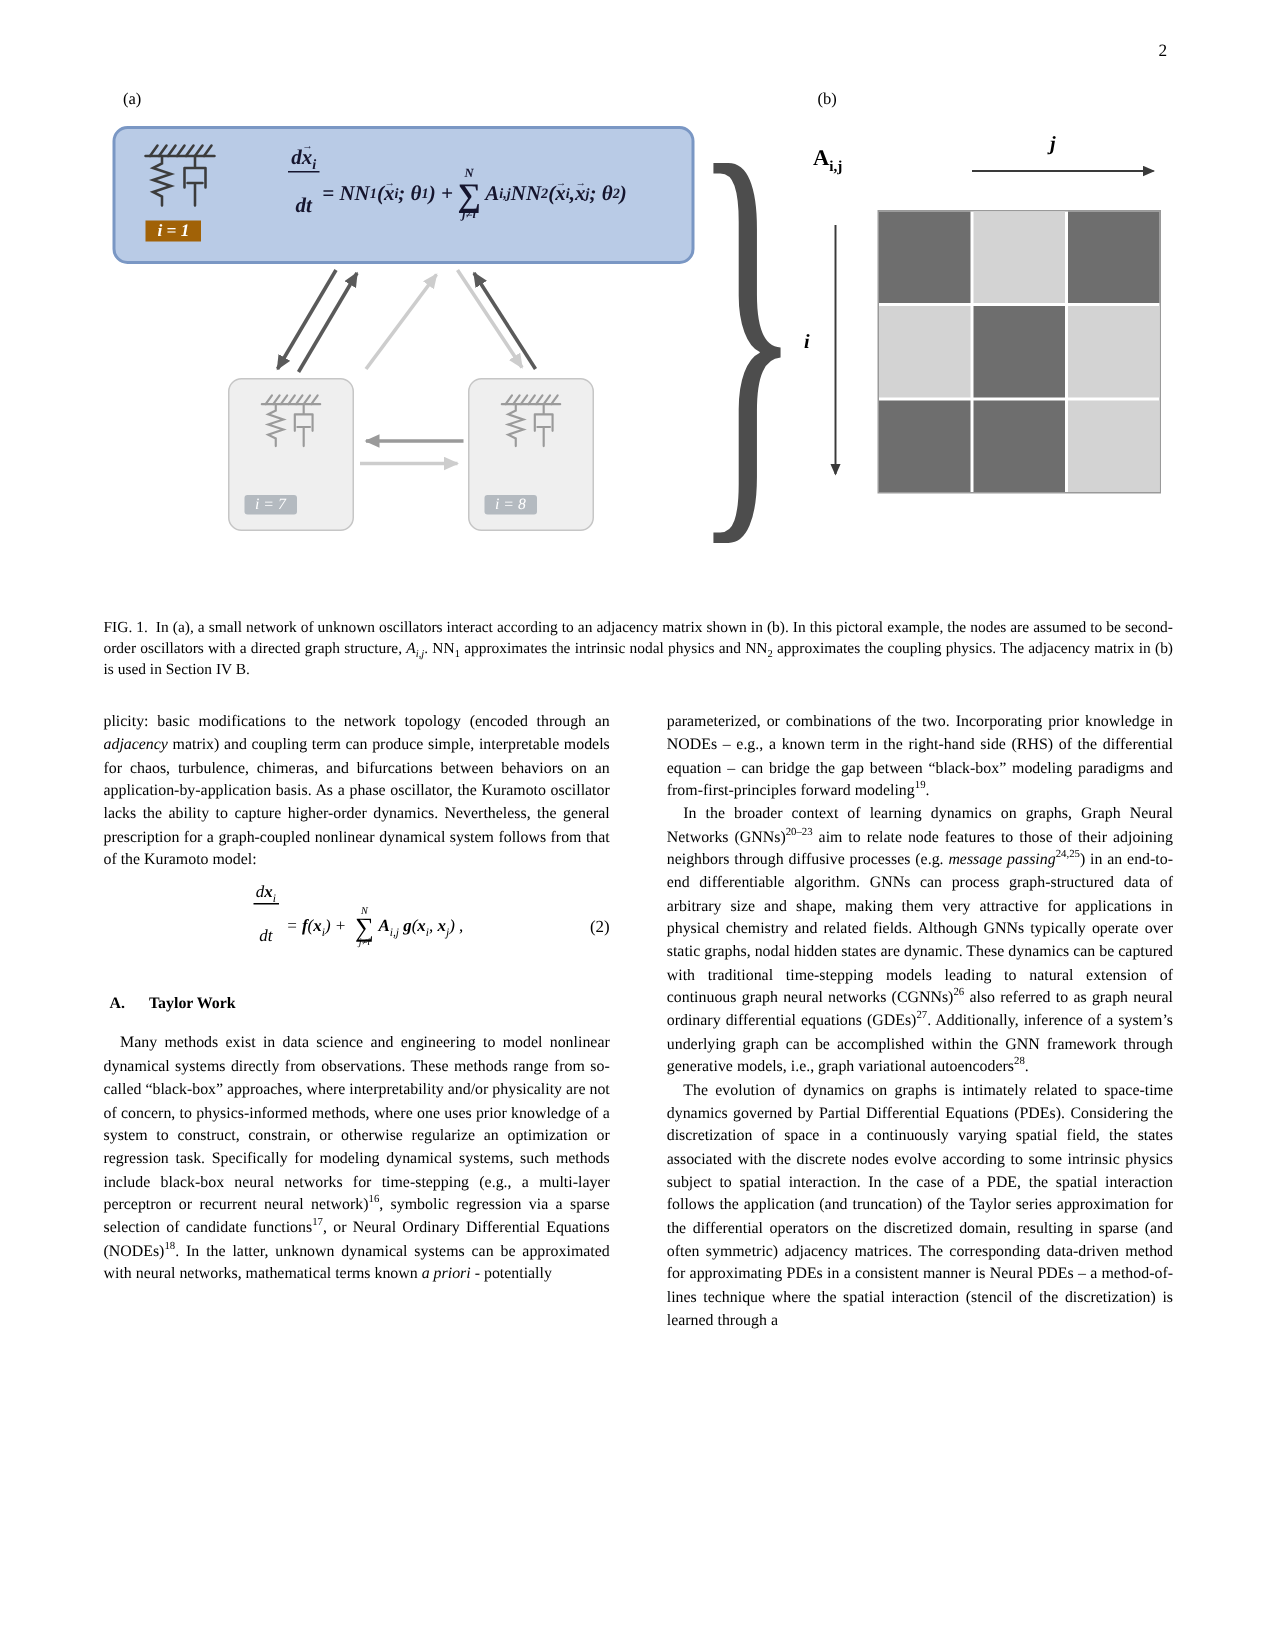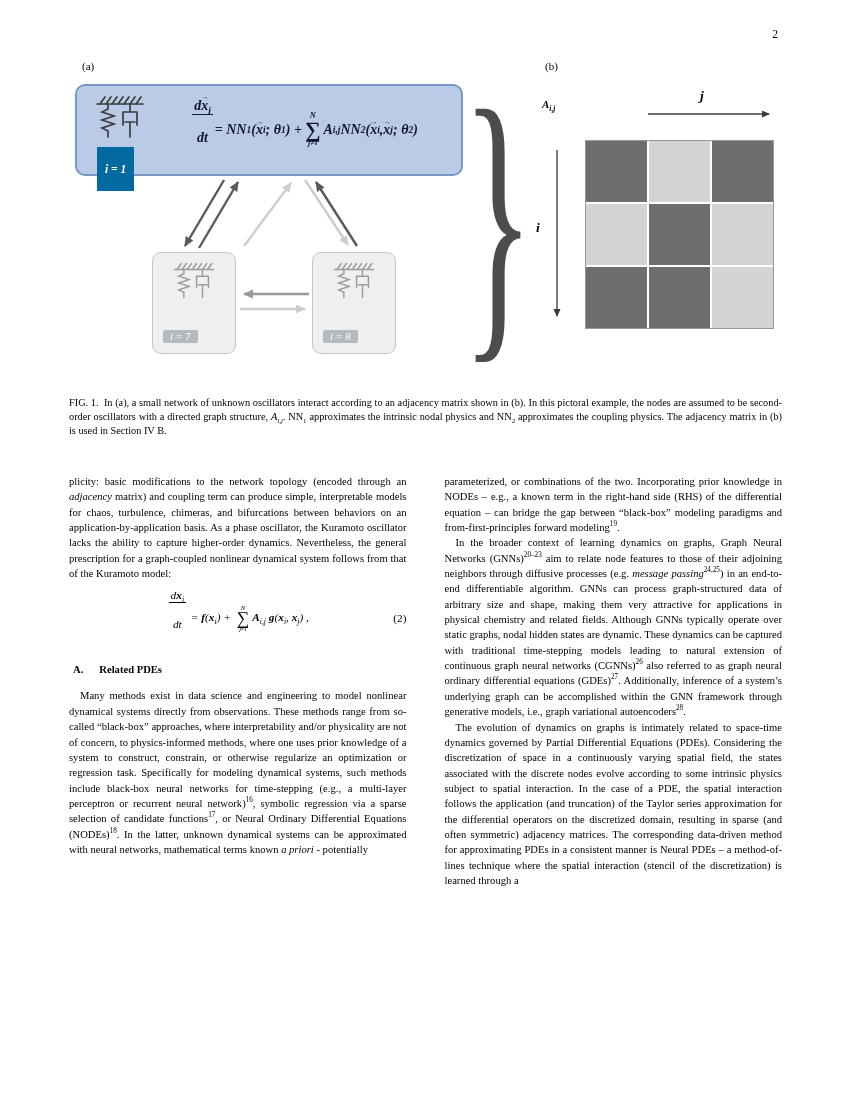--- a/index.html
+++ b/index.html
@@ -10,48 +10,48 @@
   .fig-label{position:absolute;font-size:11px}
   #lblA{left:82px;top:60px}
   #lblB{left:545px;top:60px}
 
   
   .hub{position:absolute;left:75px;top:84px;width:388px;height:92px;
        background:#b9cbe6;border:2px solid #7a97c4;border-radius:10px}
   .hub-eq{position:absolute;left:150px;top:88px;width:308px;height:84px;
           display:flex;align-items:center;justify-content:center;
           font-size:14px;font-weight:bold;font-style:italic;color:#15152e;line-height:1.15;text-align:center}
-  .hub-tag{position:absolute;left:97px;top:147px;background:#0369a1;color:#fff;
-           font-style:italic;font-weight:bold;font-size:11.5px;padding:16px 8px}
+  .hub-tag{position:absolute;left:97px;top:147px;background:#a16207;color:#fff;
+           font-style:italic;font-weight:bold;font-size:11.5px;padding:1px 8px}
   .osc-hub{position:absolute;left:94px;top:92px}
 
   
   .node{position:absolute;width:84px;height:102px;background:#efefef;
         border:1.5px solid #c6c6c6;border-radius:9px}
   #node2{left:152px;top:252px}
   #node3{left:312px;top:252px}
   .node .osc{position:absolute;top:6px;left:50%;transform:translateX(-50%)}
   .node-tag{position:absolute;left:10px;bottom:10px;background:#b4bac0;color:#fff;
             font-style:italic;font-size:10.5px;padding:1px 7px;border-radius:2px}
 
   .brace{position:absolute;left:462px;top:66px;font-size:300px;line-height:298px;
          color:#4d4d4d;transform:scale(0.5,1.02);transform-origin:left top;
          font-family:"Liberation Serif",serif}
 
   
-  .mat-corner{position:absolute;left:542px;top:98px;font-size:11px;font-weight:bold;font-style:italic}
+  .mat-corner{position:absolute;left:542px;top:98px;font-size:15px;font-weight:bold;}
   .mat-j{position:absolute;left:700px;top:88px;font-size:13.5px;font-weight:bold;font-style:italic}
   .mat-i{position:absolute;left:536px;top:220px;font-size:13.5px;font-weight:bold;font-style:italic}
   .grid{position:absolute;left:585px;top:140px;display:grid;
         grid-template-columns:repeat(3,61px);grid-template-rows:repeat(3,61px);
         gap:2px;border:1px solid #999;background:#fff}
 
   .overlay{position:absolute;left:0;top:0;width:850px;height:430px;pointer-events:none}
 
-  .caption{position:absolute;left:69px;top:396px;width:713px;
+  .caption{position:absolute;left:69px;top:412px;width:713px;
            font-size:10.3px;line-height:13.9px;text-align:justify}
 
   
   .columns{position:absolute;left:69px;top:474px;width:713px;display:flex;gap:38px}
   .col{width:345px;font-size:10.6px;line-height:15.35px;text-align:justify}
   .col p.ind{text-indent:11px}
   .eqrow{position:relative;display:flex;align-items:center;justify-content:center;
          margin:9px 0;font-size:11.3px;font-style:italic}
   .eqno{position:absolute;right:0;font-style:normal}
   .sec-h{display:flex;gap:16px;font-weight:bold;margin:15px 0 11px;padding-left:4px}
@@ -176,21 +176,21 @@
               <span class="fden">dt</span>
             </span> = <b>f</b>(<b>x</b><sub>i</sub>) + <span class="bigsum">
               <span class="slim">N</span>
               <span class="ssym">∑</span>
               <span class="slim">j≠i</span>
             </span><b>A</b><sub>i,j</sub> <b>g</b>(<b>x</b><sub>i</sub>, <b>x</b><sub>j</sub>) ,</span>
         <span class="eqno">(2)</span>
       </div>
       <div class="sec-h">
         <span>A.</span>
-        <span>Related PDEs</span>
+        <span>Taylor Work</span>
       </div>
       <p class="ind">Many methods exist in data science and engineering to model nonlinear dynamical systems directly from observations. These methods range from so-called “black-box” approaches, where interpretability and/or physicality are not of concern, to physics-informed methods, where one uses prior knowledge of a system to construct, constrain, or otherwise regularize an optimization or regression task. Specifically for modeling dynamical systems, such methods include black-box neural networks for time-stepping (e.g., a multi-layer perceptron or recurrent neural network)<sup>16</sup>, symbolic regression via a sparse selection of candidate functions<sup>17</sup>, or Neural Ordinary Differential Equations (NODEs)<sup>18</sup>. In the latter, unknown dynamical systems can be approximated with neural networks, mathematical terms known <i>a priori</i> - potentially</p>
     </div>
     <div class="col">
       <p>parameterized, or combinations of the two.  Incorporating prior knowledge in NODEs – e.g., a known term in the right-hand side (RHS) of the differential equation – can bridge the gap between “black-box” modeling paradigms and from-first-principles forward modeling<sup>19</sup>.</p>
       <p class="ind">In the broader context of learning dynamics on graphs, Graph Neural Networks (GNNs)<sup>20–23</sup> aim to relate node features to those of their adjoining neighbors through diffusive processes (e.g. <i>message passing</i><sup>24,25</sup>) in an end-to-end differentiable algorithm. GNNs can process graph-structured data of arbitrary size and shape, making them very attractive for applications in physical chemistry and related fields.  Although GNNs typically operate over static graphs, nodal hidden states are dynamic. These dynamics can be captured with traditional time-stepping models leading to natural extension of continuous graph neural networks (CGNNs)<sup>26</sup> also referred to as graph neural ordinary differential equations (GDEs)<sup>27</sup>.  Additionally, inference of a system’s underlying graph can be accomplished within the GNN framework through generative models, i.e., graph variational autoencoders<sup>28</sup>.</p>
       <p class="ind">The evolution of dynamics on graphs is intimately related to space-time dynamics governed by Partial Differential Equations (PDEs).  Considering the discretization of space in a continuously varying spatial field, the states associated with the discrete nodes evolve according to some intrinsic physics subject to spatial interaction.  In the case of a PDE, the spatial interaction follows the application (and truncation) of the Taylor series approximation for the differential operators on the discretized domain, resulting in sparse (and often symmetric) adjacency matrices.  The corresponding data-driven method for approximating PDEs in a consistent manner is Neural PDEs – a method-of-lines technique where the spatial interaction (stencil of the discretization) is learned through a</p>
     </div>
   </div>
 

